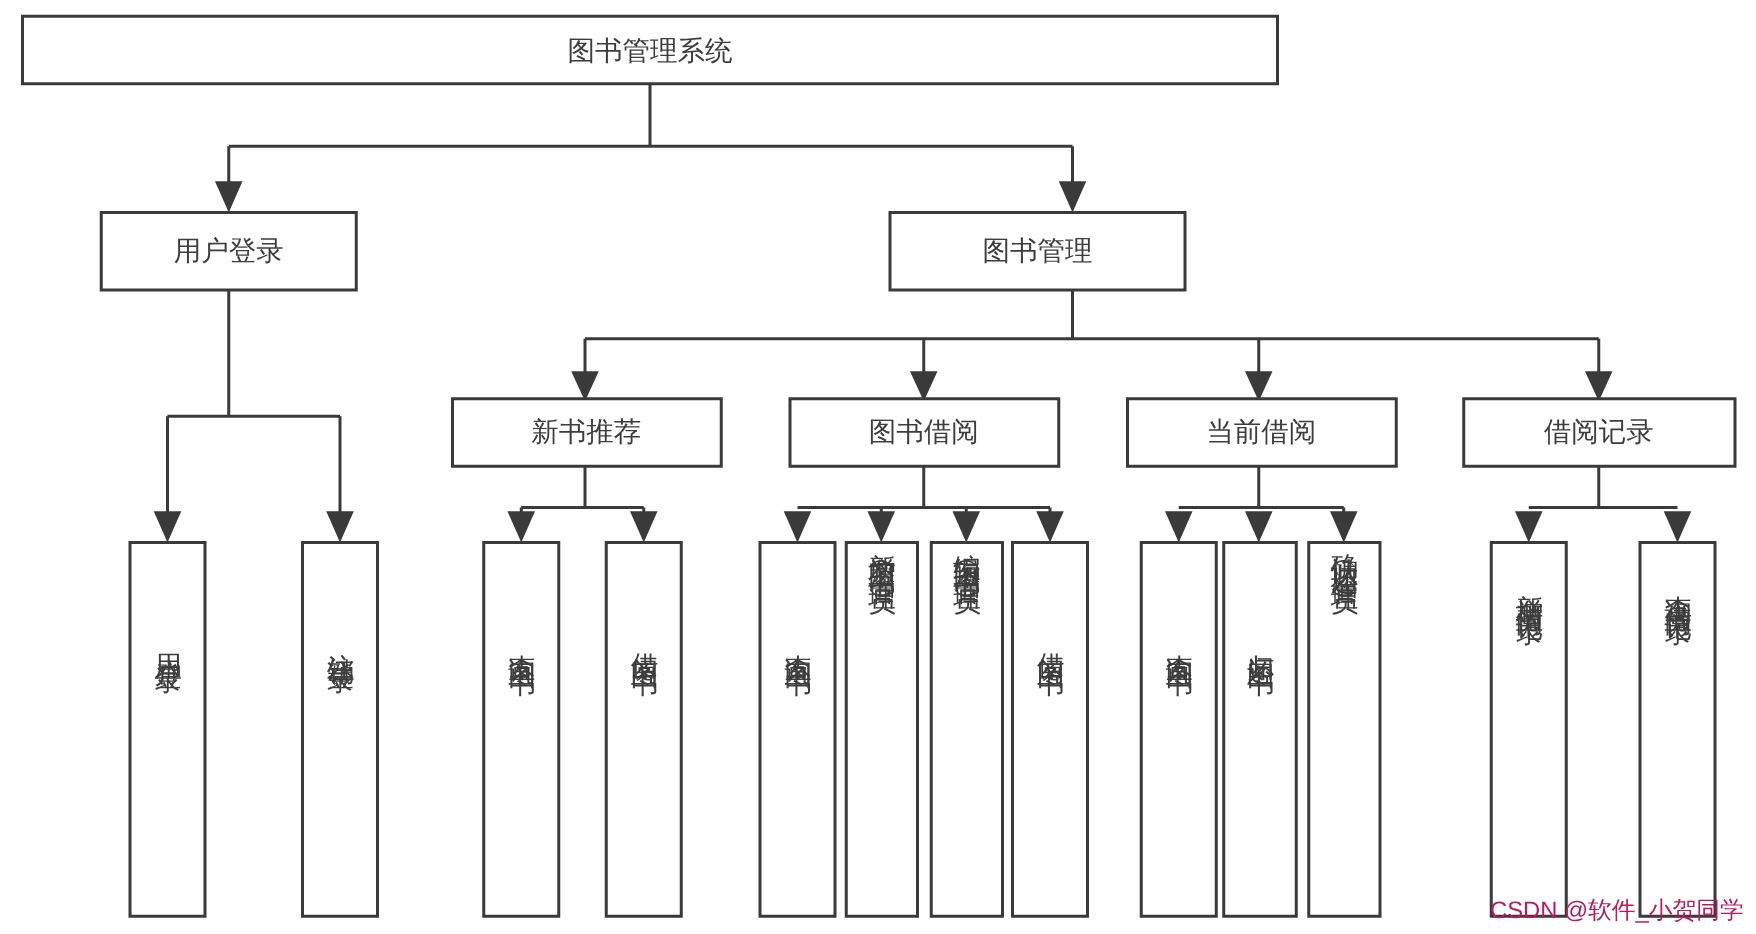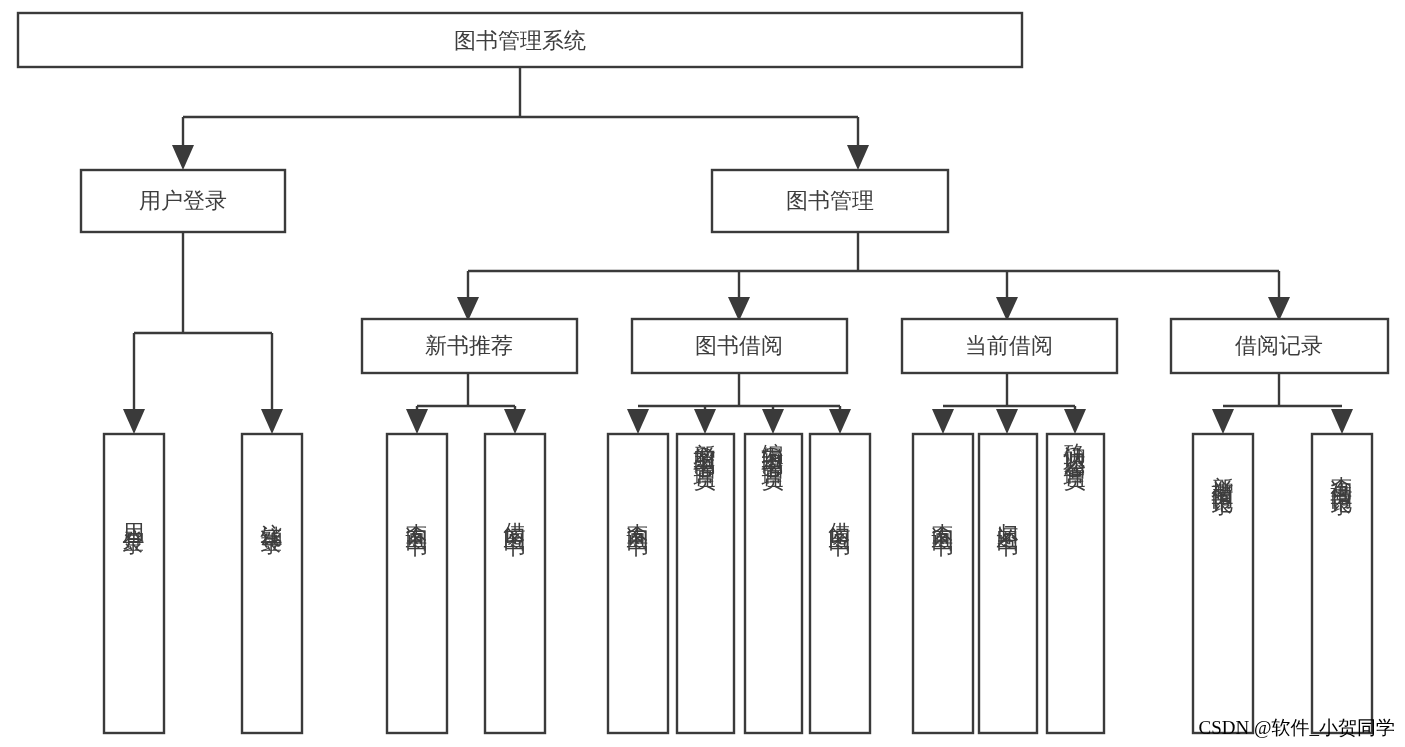--- a/index.html
+++ b/index.html
@@ -50,23 +50,23 @@
     fill: none;
   }
   .arrow-head {
     fill: #3a3a3a;
     stroke: none;
   }
   .watermark {
     position: absolute;
     right: 10px;
     bottom: 6px;
-    font-family: Liberation Serif, serif;
+    font-family: Liberation Sans, sans-serif;
     font-size: 19px;
-    color: #000000;
+    color: #be185d;
     white-space: nowrap;
     user-select: none;
     pointer-events: none;
   }
 </style>
 </head>
 <body>
 
 <svg id="diagram" viewBox="0 0 1405 747">
 

